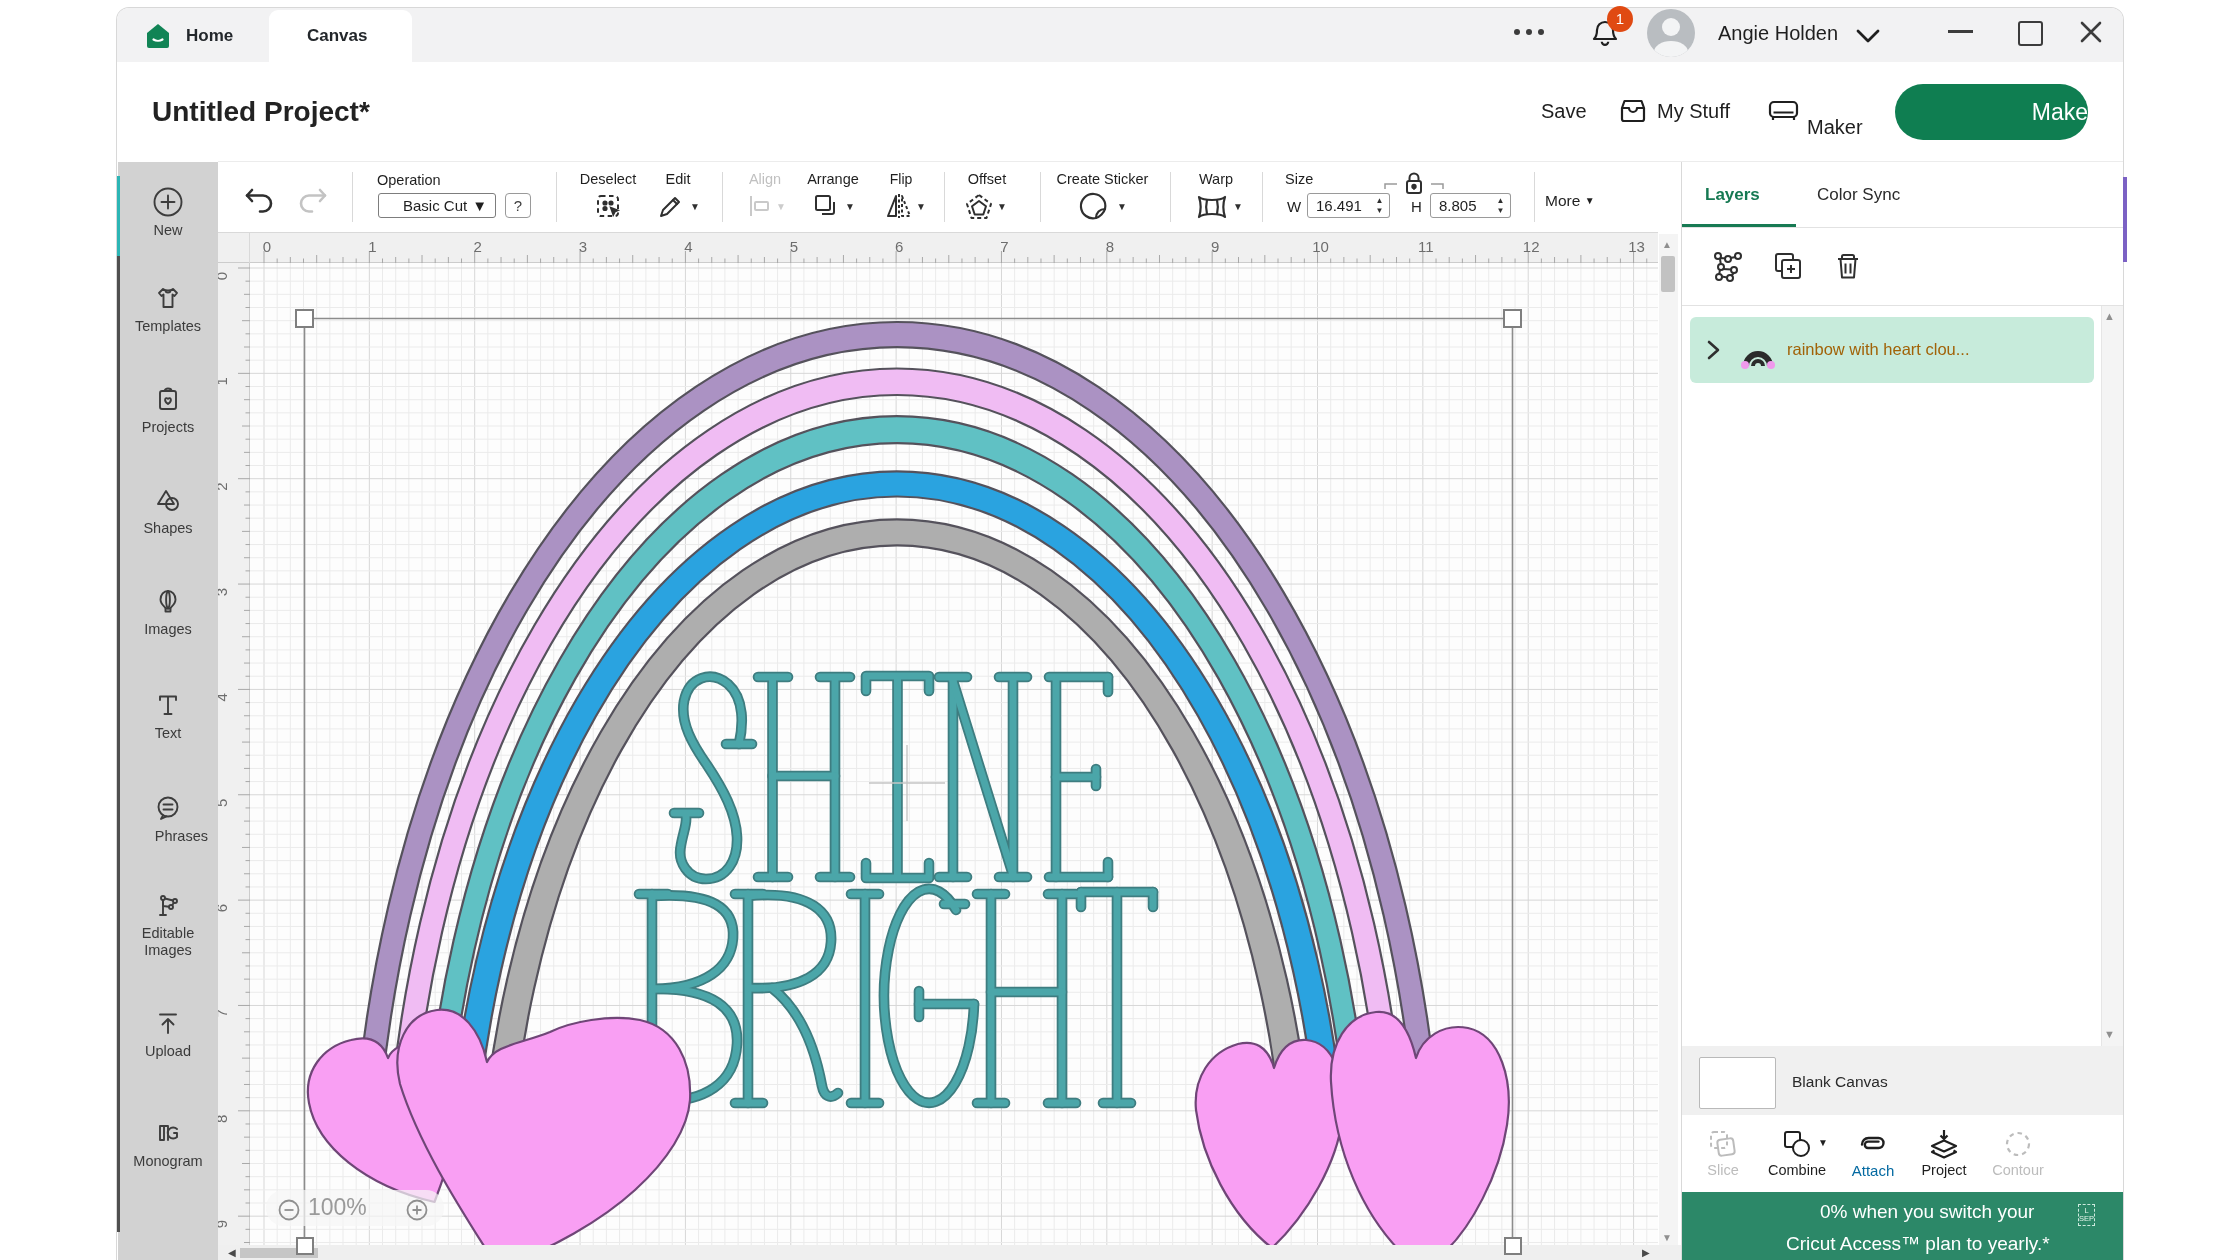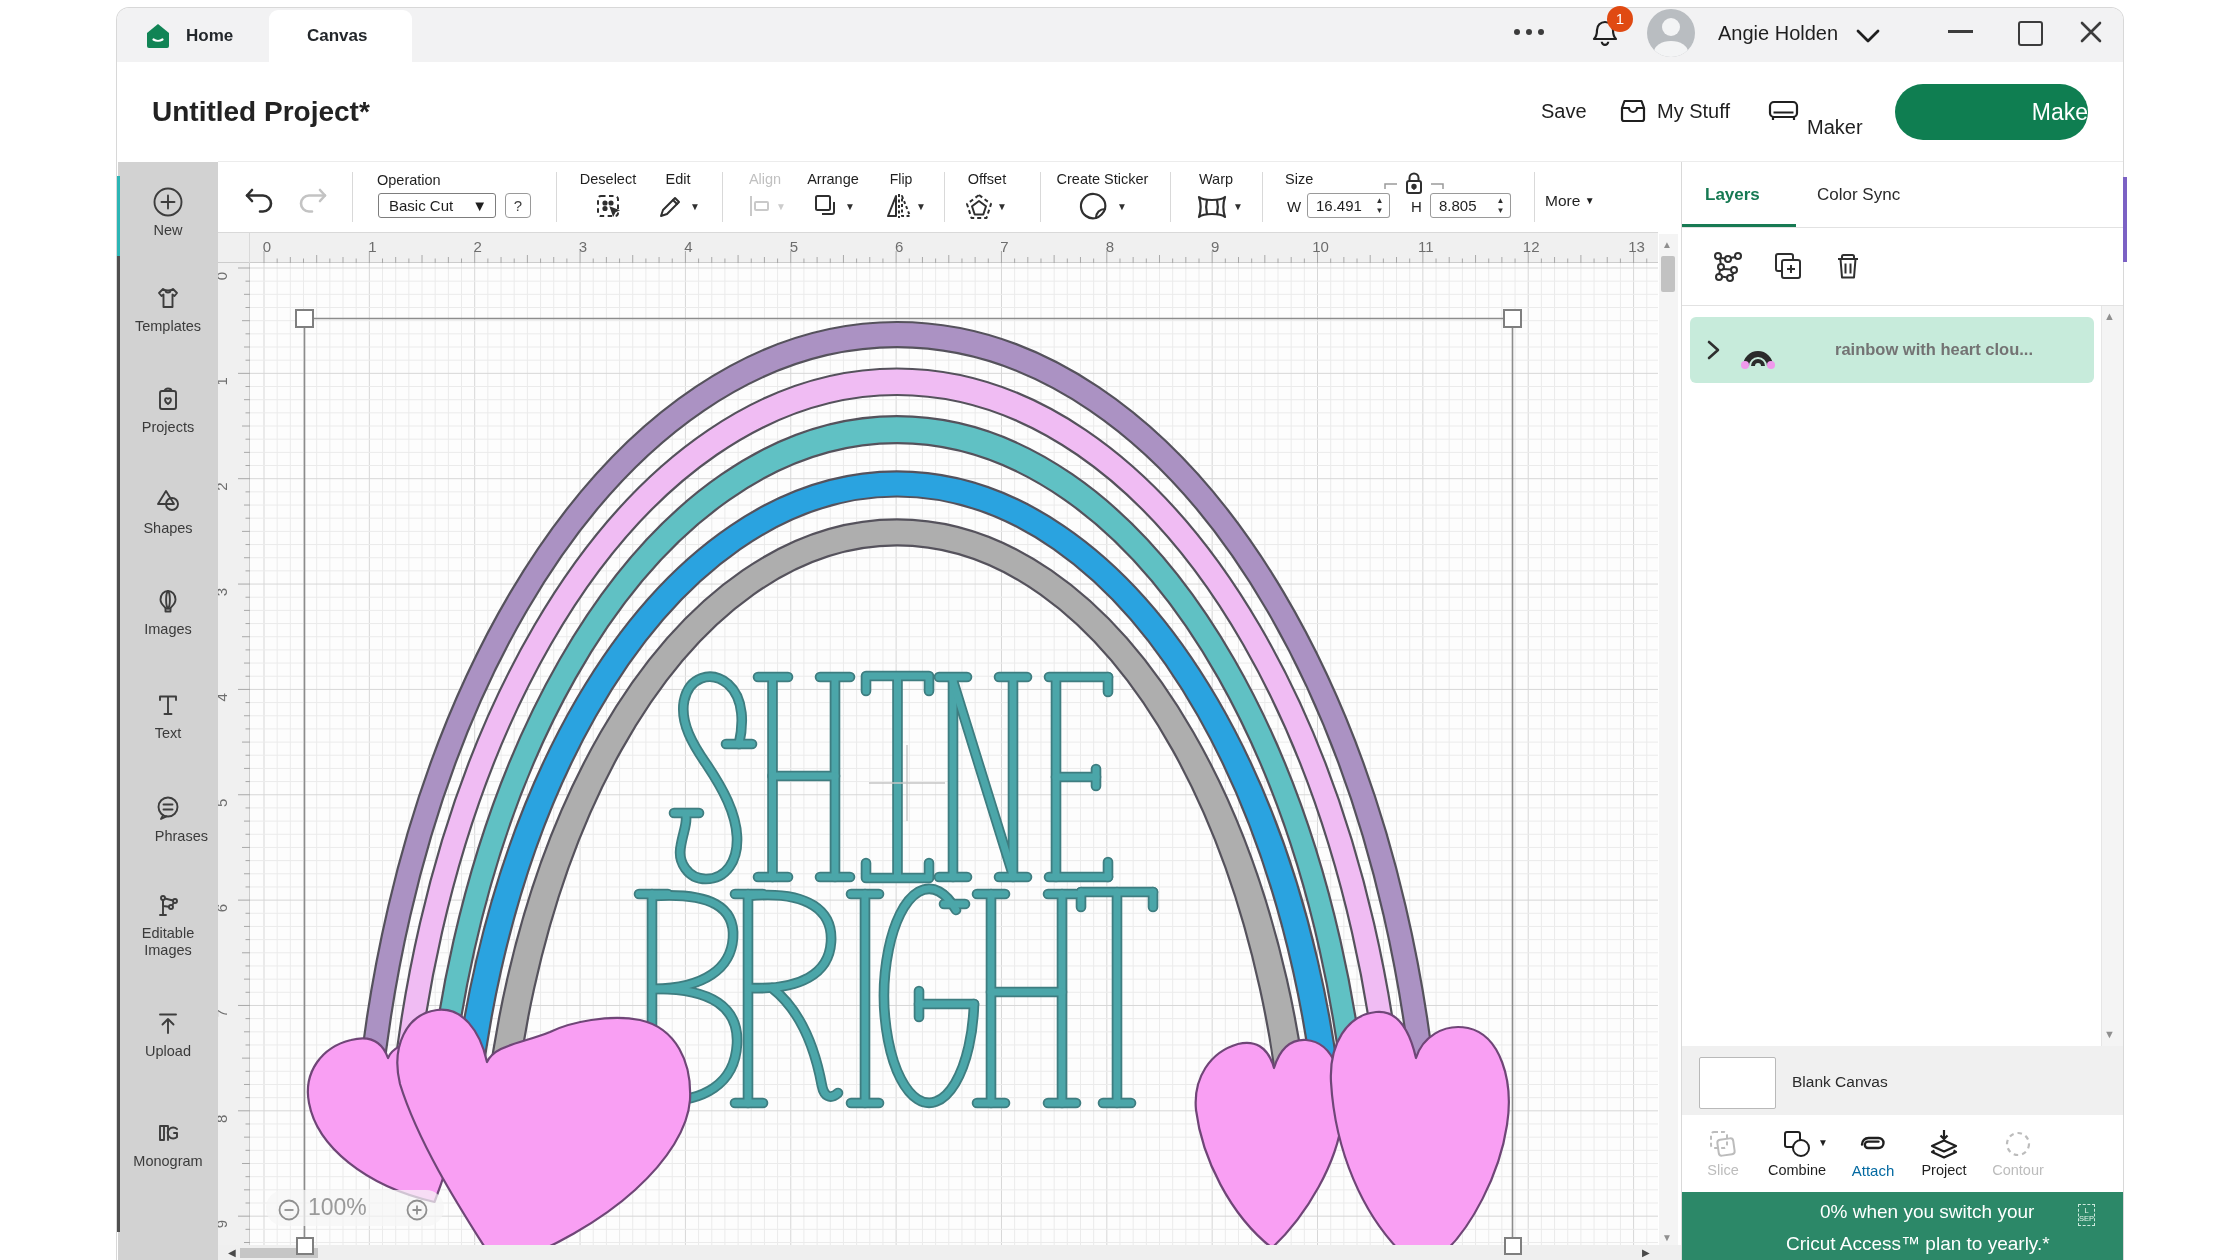--- a/index.html
+++ b/index.html
@@ -120,21 +120,21 @@
     <div style="position:absolute;left:1534px;top:172px;width:1px;height:50px;background:#d9d9d9"></div>
 <svg style="position:absolute;left:244px;top:186px" width="32" height="28" viewBox="0 0 32 28" fill="none" stroke="#2f2f2f" stroke-width="2.6" stroke-linecap="round" stroke-linejoin="round">
       <path d="M8 4 L3 9.5 L8 15"></path>
       <path d="M3 9.5 H19 a8 8 0 0 1 0 16 h-3"></path>
     </svg>
 <svg style="position:absolute;left:296px;top:186px" width="32" height="28" viewBox="0 0 32 28" fill="none" stroke="#c3c3c3" stroke-width="2.6" stroke-linecap="round" stroke-linejoin="round">
       <path d="M24 4 L29 9.5 L24 15"></path>
       <path d="M29 9.5 H13 a8 8 0 0 0 0 16 h3"></path>
     </svg>
 <div style="position:absolute;left:377px;top:172px;font-size:14.5px;color:#1f1f1f">Operation</div>
-<div style="position:absolute;left:378px;top:193px;width:118px;height:25px;border:1.5px solid #7d7d7d;border-radius:3px;background:#fff;font-size:15px;color:#1f1f1f;line-height:24px;padding-left:10px;box-sizing:border-box">Basic Cut<span style="position:absolute;right:8px;top:0">▼</span></div>
+<div style="position:absolute;left:378px;top:193px;width:118px;height:25px;border:1.5px solid #7d7d7d;border-radius:3px;background:#fff;font-size:15px;color:#1f1f1f;line-height:24px;padding-left:24px;box-sizing:border-box">Basic Cut<span style="position:absolute;right:8px;top:0">▼</span></div>
 <div style="position:absolute;left:505px;top:193px;width:26px;height:25px;border:1.5px solid #9a9a9a;border-radius:4px;background:#fff;font-size:15px;color:#3d3d3d;text-align:center;line-height:23px;box-sizing:border-box">?</div>
 <div style="position:absolute;left:570px;top:171px;width:76px;text-align:center;font-size:14.5px;color:#1f1f1f">Deselect</div>
 <svg style="position:absolute;left:594px;top:192px" width="30" height="30" viewBox="0 0 30 30" fill="none" stroke="#2f2f2f" stroke-width="2">
       <rect x="4" y="4" width="20" height="20" rx="3" stroke-dasharray="4.5 3.5"></rect>
       <circle cx="11" cy="11" r="1.6" fill="#2f2f2f"></circle>
       <circle cx="17" cy="11" r="1.6" fill="#2f2f2f"></circle>
       <circle cx="11" cy="16.5" r="1.6" fill="#2f2f2f"></circle>
       <path d="M17 16 l6.5 2.3 -2.8 1.4 -1.4 2.8 Z" fill="#2f2f2f"></path>
     </svg>
 <div style="position:absolute;left:648px;top:171px;width:60px;text-align:center;font-size:14.5px;color:#1f1f1f">Edit</div>
@@ -787,21 +787,21 @@
 <div style="position:absolute;left:1690px;top:317px;width:404px;height:66px;background:#c7ebdb;border-radius:6px"></div>
 <svg style="position:absolute;left:1703px;top:338px" width="20" height="24" viewBox="0 0 20 24" fill="none" stroke="#2f2f2f" stroke-width="2.6" stroke-linecap="round" stroke-linejoin="round">
       <path d="M6 4 L15 12 L6 20"></path>
     </svg>
 <svg style="position:absolute;left:1737px;top:330px" width="42" height="40" viewBox="0 0 42 40">
 <path d="M 6,36 A 15,15 0 0 1 36,36 L 30,36 A 9,9 0 0 0 12,36 Z" fill="#2b2b2b"></path>
 <path d="M 14,36 A 7,7 0 0 1 28,36 L 24,36 A 3,3 0 0 0 18,36 Z" fill="#2b2b2b"></path>
 <circle cx="8" cy="35" r="4" fill="#f09aec"></circle>
       <circle cx="34" cy="35" r="4" fill="#f09aec"></circle>
 </svg>
-<div style="position:absolute;left:1835px;top:340px;font-size:16.5px;font-weight:bold;color:#737373">rainbow with heart clou...</div>
+<div style="position:absolute;left:1787px;top:340px;font-size:16.5px;font-weight:normal;color:#a16207">rainbow with heart clou...</div>
 <div style="position:absolute;left:2101px;top:306px;width:21px;height:740px;background:#f4f4f4;border-left:1px solid #e6e6e6"></div>
 <div style="position:absolute;left:2104px;top:310px;font-size:11px;color:#8f8f8f">▲</div>
 <div style="position:absolute;left:2104px;top:1028px;font-size:11px;color:#8f8f8f">▼</div>
 <div style="position:absolute;left:1682px;top:1046px;width:441px;height:69px;background:#f0f0f0"></div>
 <div style="position:absolute;left:1699px;top:1057px;width:77px;height:52px;background:#fff;border:1.5px solid #b9b9b9;border-radius:2px;box-sizing:border-box"></div>
 <div style="position:absolute;left:1792px;top:1073px;font-size:15.5px;color:#2a2a2a">Blank Canvas</div>
 
 <svg style="position:absolute;left:1707px;top:1128px" width="32" height="32" viewBox="0 0 32 32" fill="none" stroke="#bcbcbc" stroke-width="2" stroke-linejoin="round">
       <rect x="4" y="4" width="16" height="16" rx="3" stroke-dasharray="4 3"></rect>
       <rect x="11" y="11" width="16" height="16" rx="3" transform="rotate(-8 19 19)"></rect>

